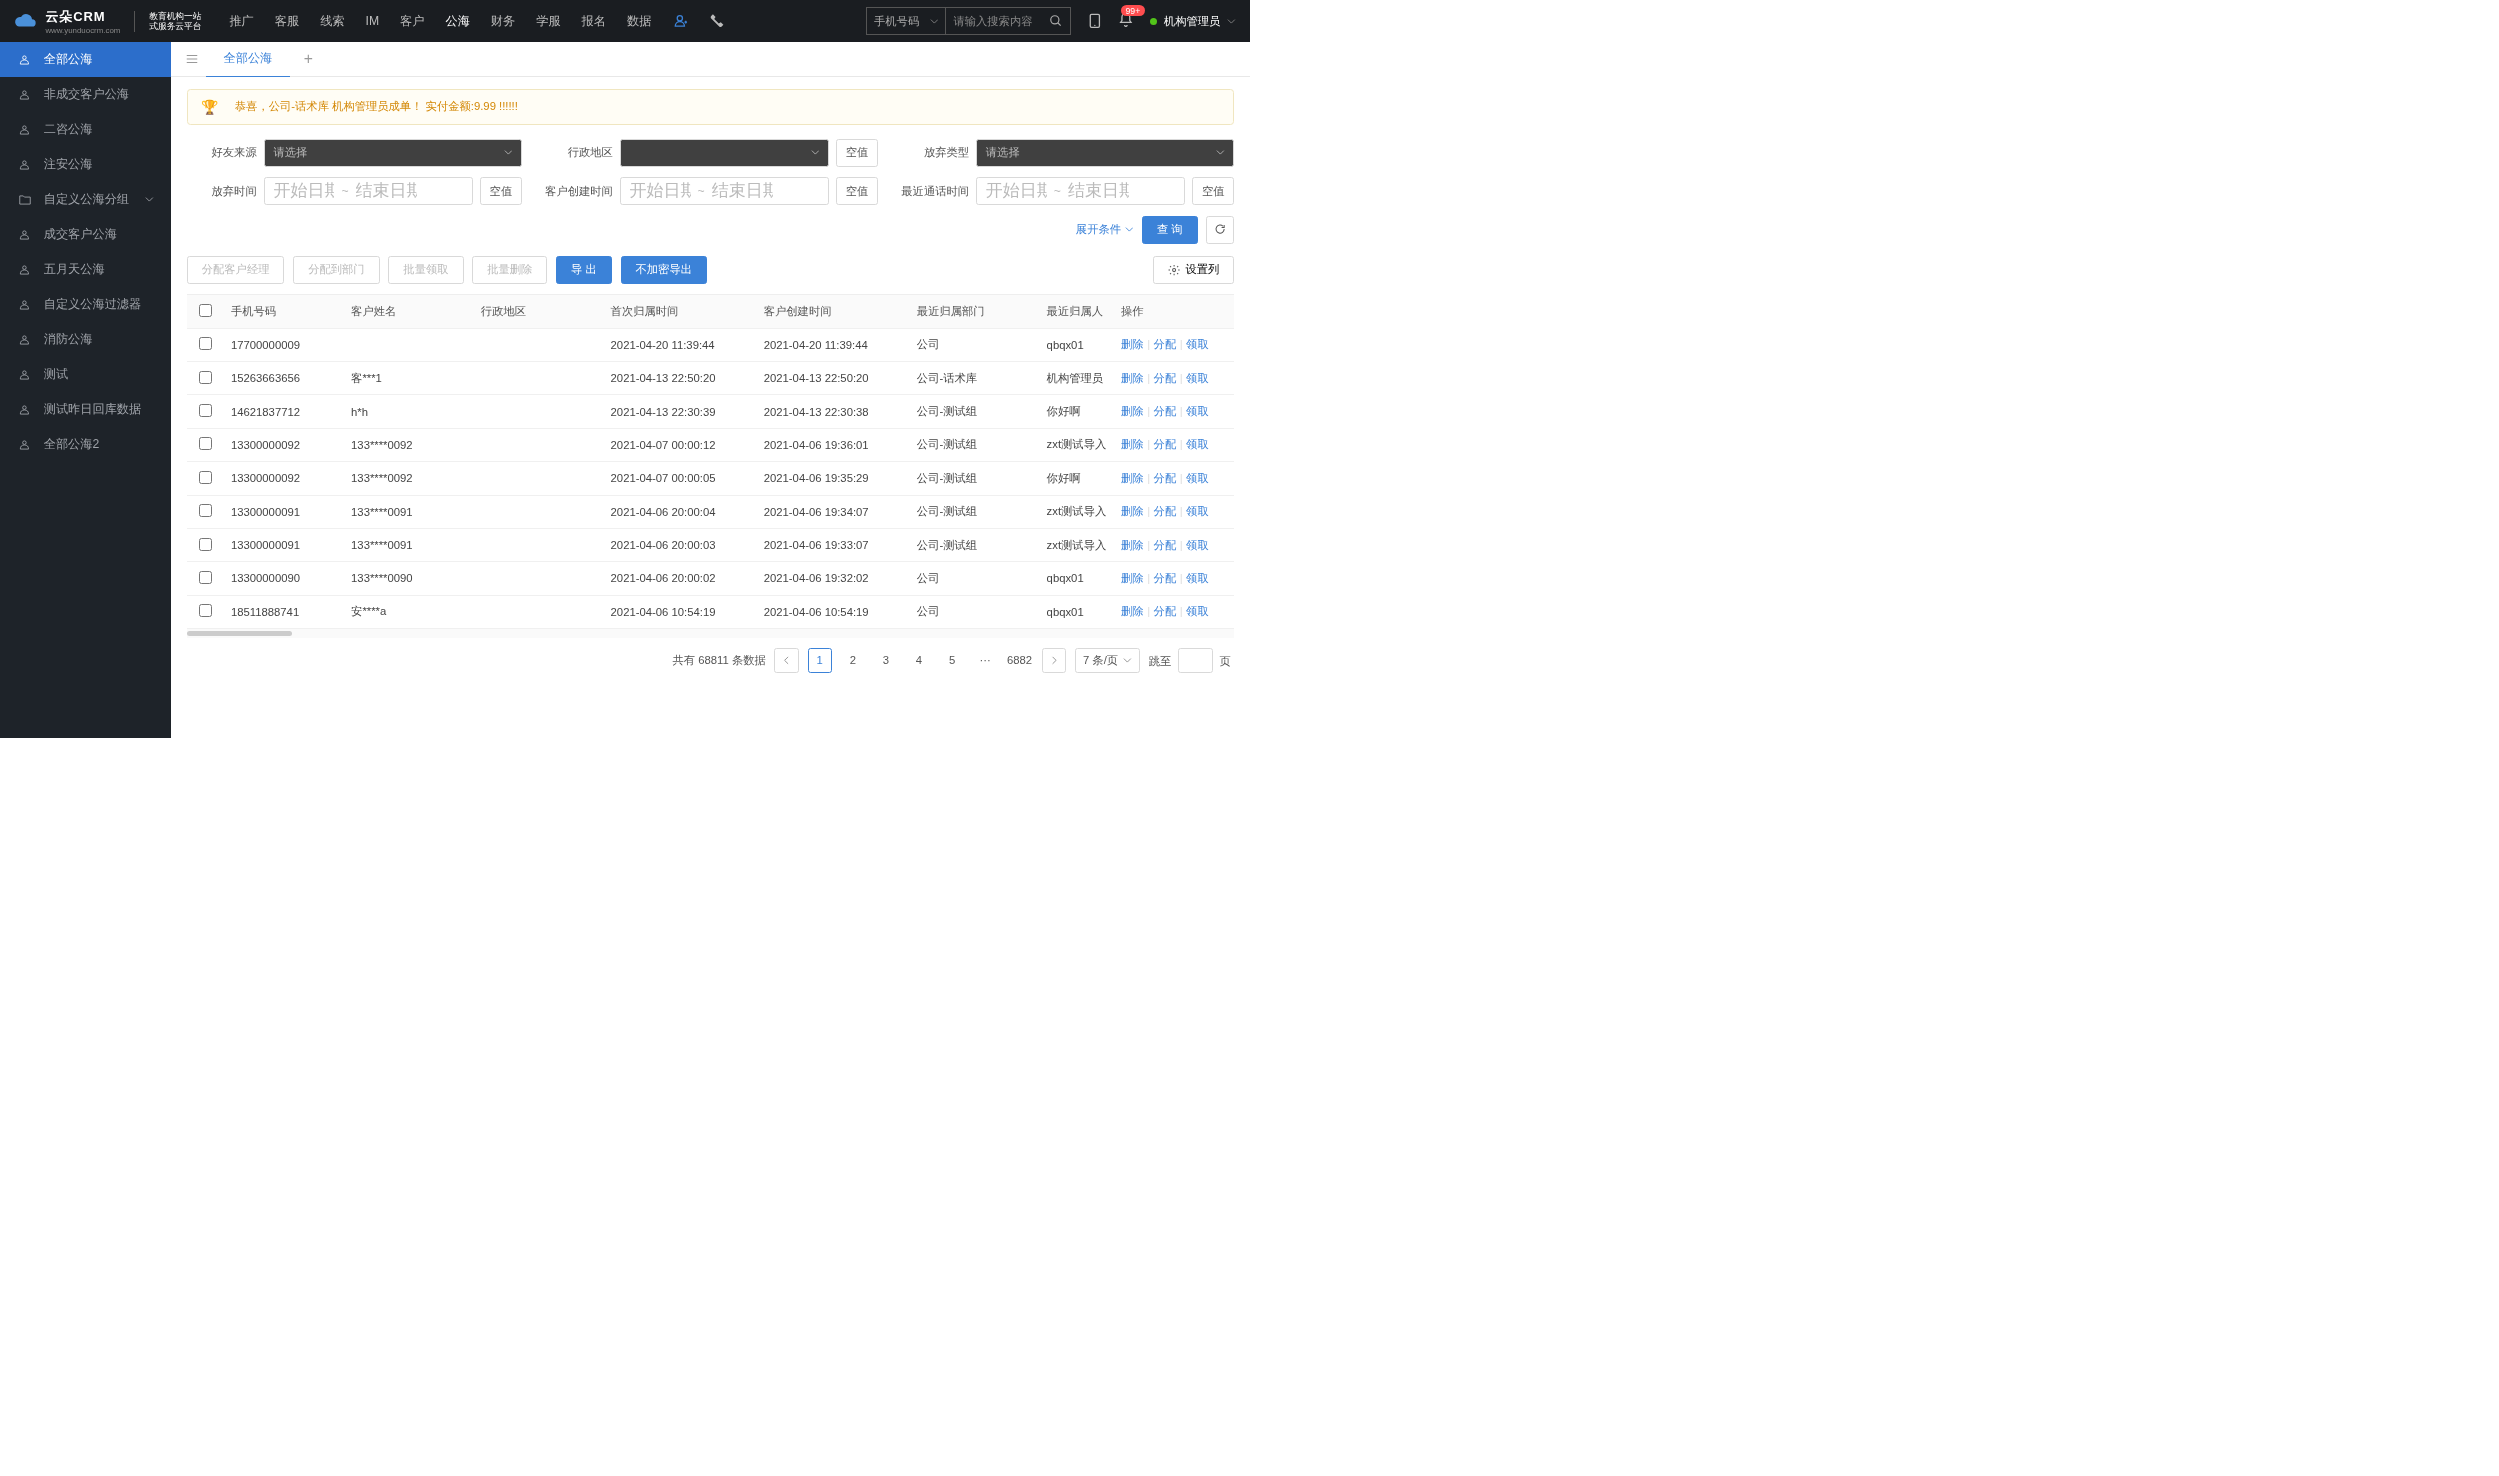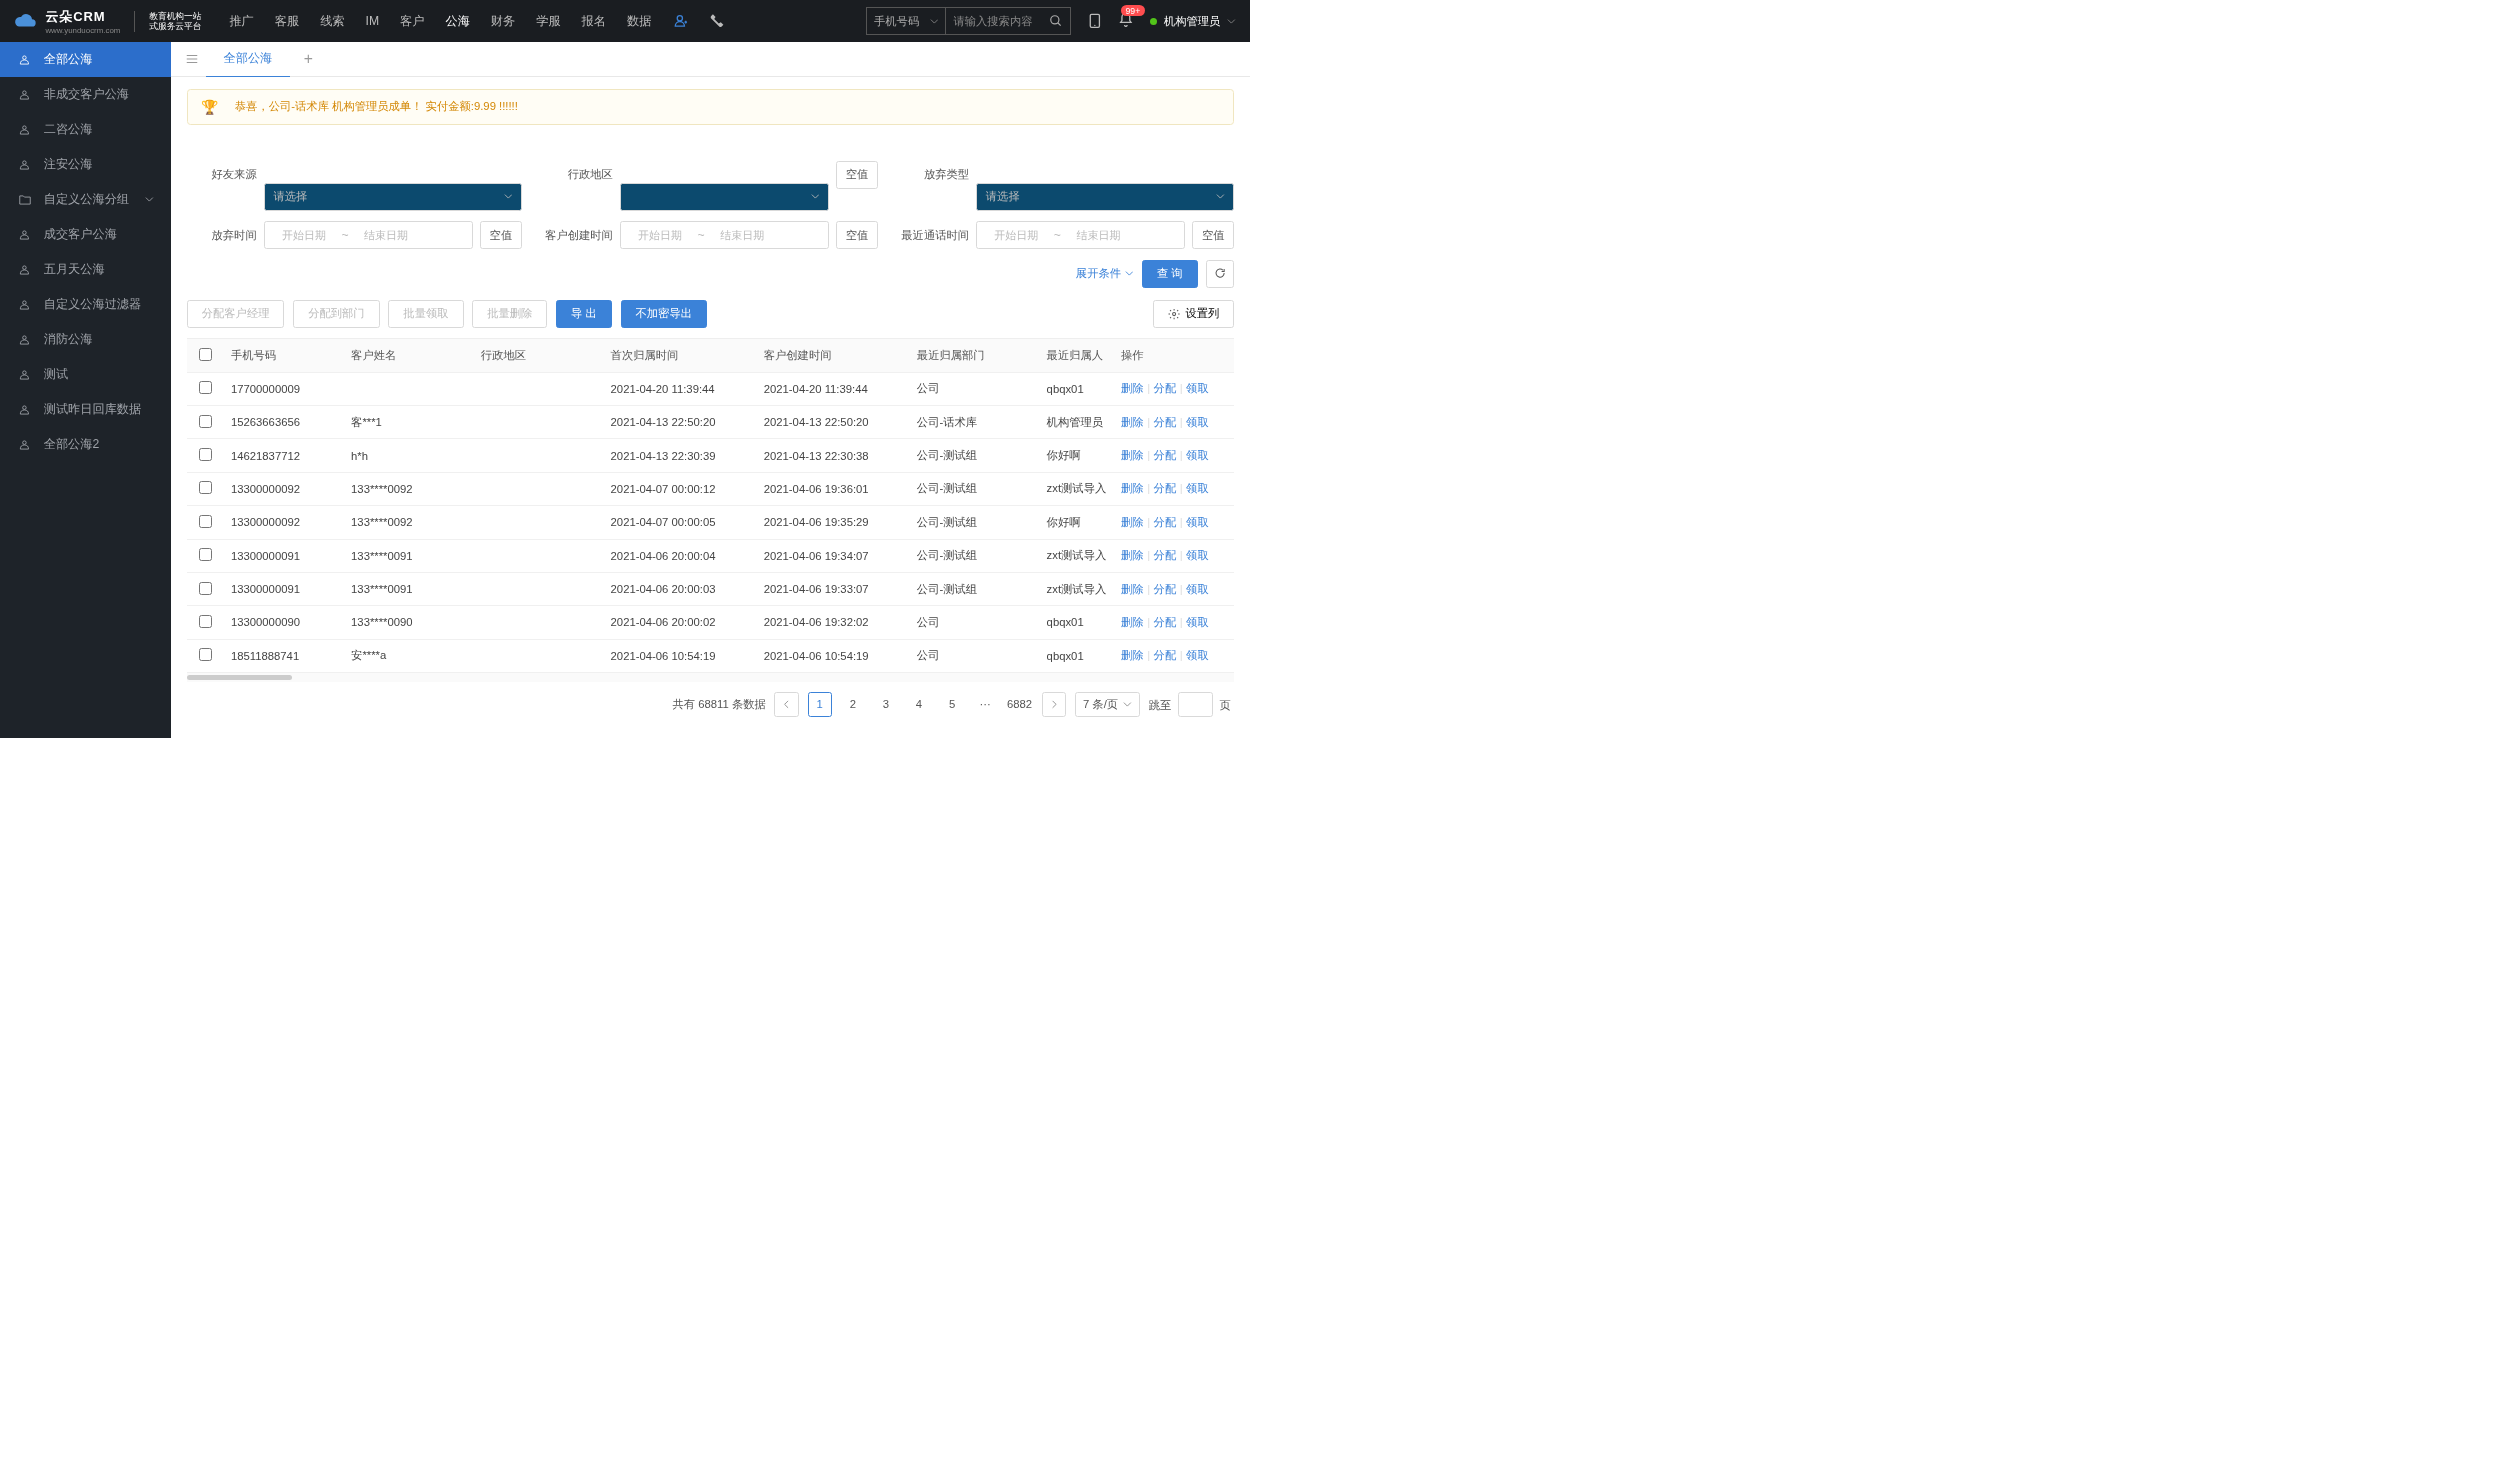--- a/index.html
+++ b/index.html
@@ -44,24 +44,24 @@
 .tab-add { padding: 0 14px; color: #999; cursor: pointer; font-size: 15.7px; }
 
 .content { flex: 1; overflow-y: auto; padding: 12.2px 15.7px; }
 
 .alert { background: #fffdf5; border: 0.9px solid #f0e6c0; border-radius: 3.5px; padding: 8.7px 14px; display: flex; align-items: center; gap: 15.7px; margin-bottom: 14px; color: #d48806; font-size: 11.3px; }
 .trophy { color: #d4a017; font-size: 14px; }
 
 .filters { display: grid; grid-template-columns: repeat(3, 1fr); gap: 10.5px 21px; margin-bottom: 10.5px; }
 .f-row { display: flex; align-items: center; gap: 7px; }
 .f-label { width: 70px; text-align: right; color: #555; font-size: 11.3px; }
-.f-select, .f-date { height: 28px; border: 0.9px solid #d9d9d9; border-radius: 2.6px; padding: 0 8.7px; background: #0c4a6e; color: #bbb; display: flex; align-items: center; justify-content: space-between; font-size: 11.3px; cursor: pointer; margin-top: 44px; }
+.f-select, .f-date { height: 28px; border: 0.9px solid #d9d9d9; border-radius: 2.6px; padding: 0 8.7px; background: #404040; color: #bbb; display: flex; align-items: center; justify-content: space-between; font-size: 11.3px; cursor: pointer; }
 .f-select { flex: 1; }
 .f-date-wrap { flex: 1; display: flex; align-items: center; border: 0.9px solid #d9d9d9; border-radius: 2.6px; height: 28px; padding: 0 8.7px; gap: 7px; }
-.f-date-wrap input { border: none; width: 61px; outline: none; text-align: center; font-size: 11px; color: #333; }
+.f-date-wrap input { border: none; width: 61px; outline: none; text-align: center; font-size: 17px; color: #333; }
 .f-date-wrap input::placeholder { color: #bbb; }
 .f-tilde { color: #bbb; }
 .f-empty { height: 28px; padding: 0 8.7px; border: 0.9px solid #d9d9d9; border-radius: 2.6px; display: flex; align-items: center; cursor: pointer; font-size: 11.3px; color: #555; }
 
 .filter-actions { display: flex; justify-content: flex-end; align-items: center; gap: 8.7px; margin-bottom: 12.2px; }
 .link-expand { color: #3b82d8; cursor: pointer; font-size: 11.3px; display: flex; align-items: center; gap: 3.5px; }
 .btn { height: 28px; padding: 12px 14px; border-radius: 2.6px; border: 0.9px solid #d9d9d9; background: #fff; cursor: pointer; font-size: 11.3px; display: inline-flex; align-items: center; justify-content: center; }
 .btn-primary { background: #3b82d8; border-color: #3b82d8; color: #fff; }
 .btn-icon { width: 28px; padding: 0; }
 

